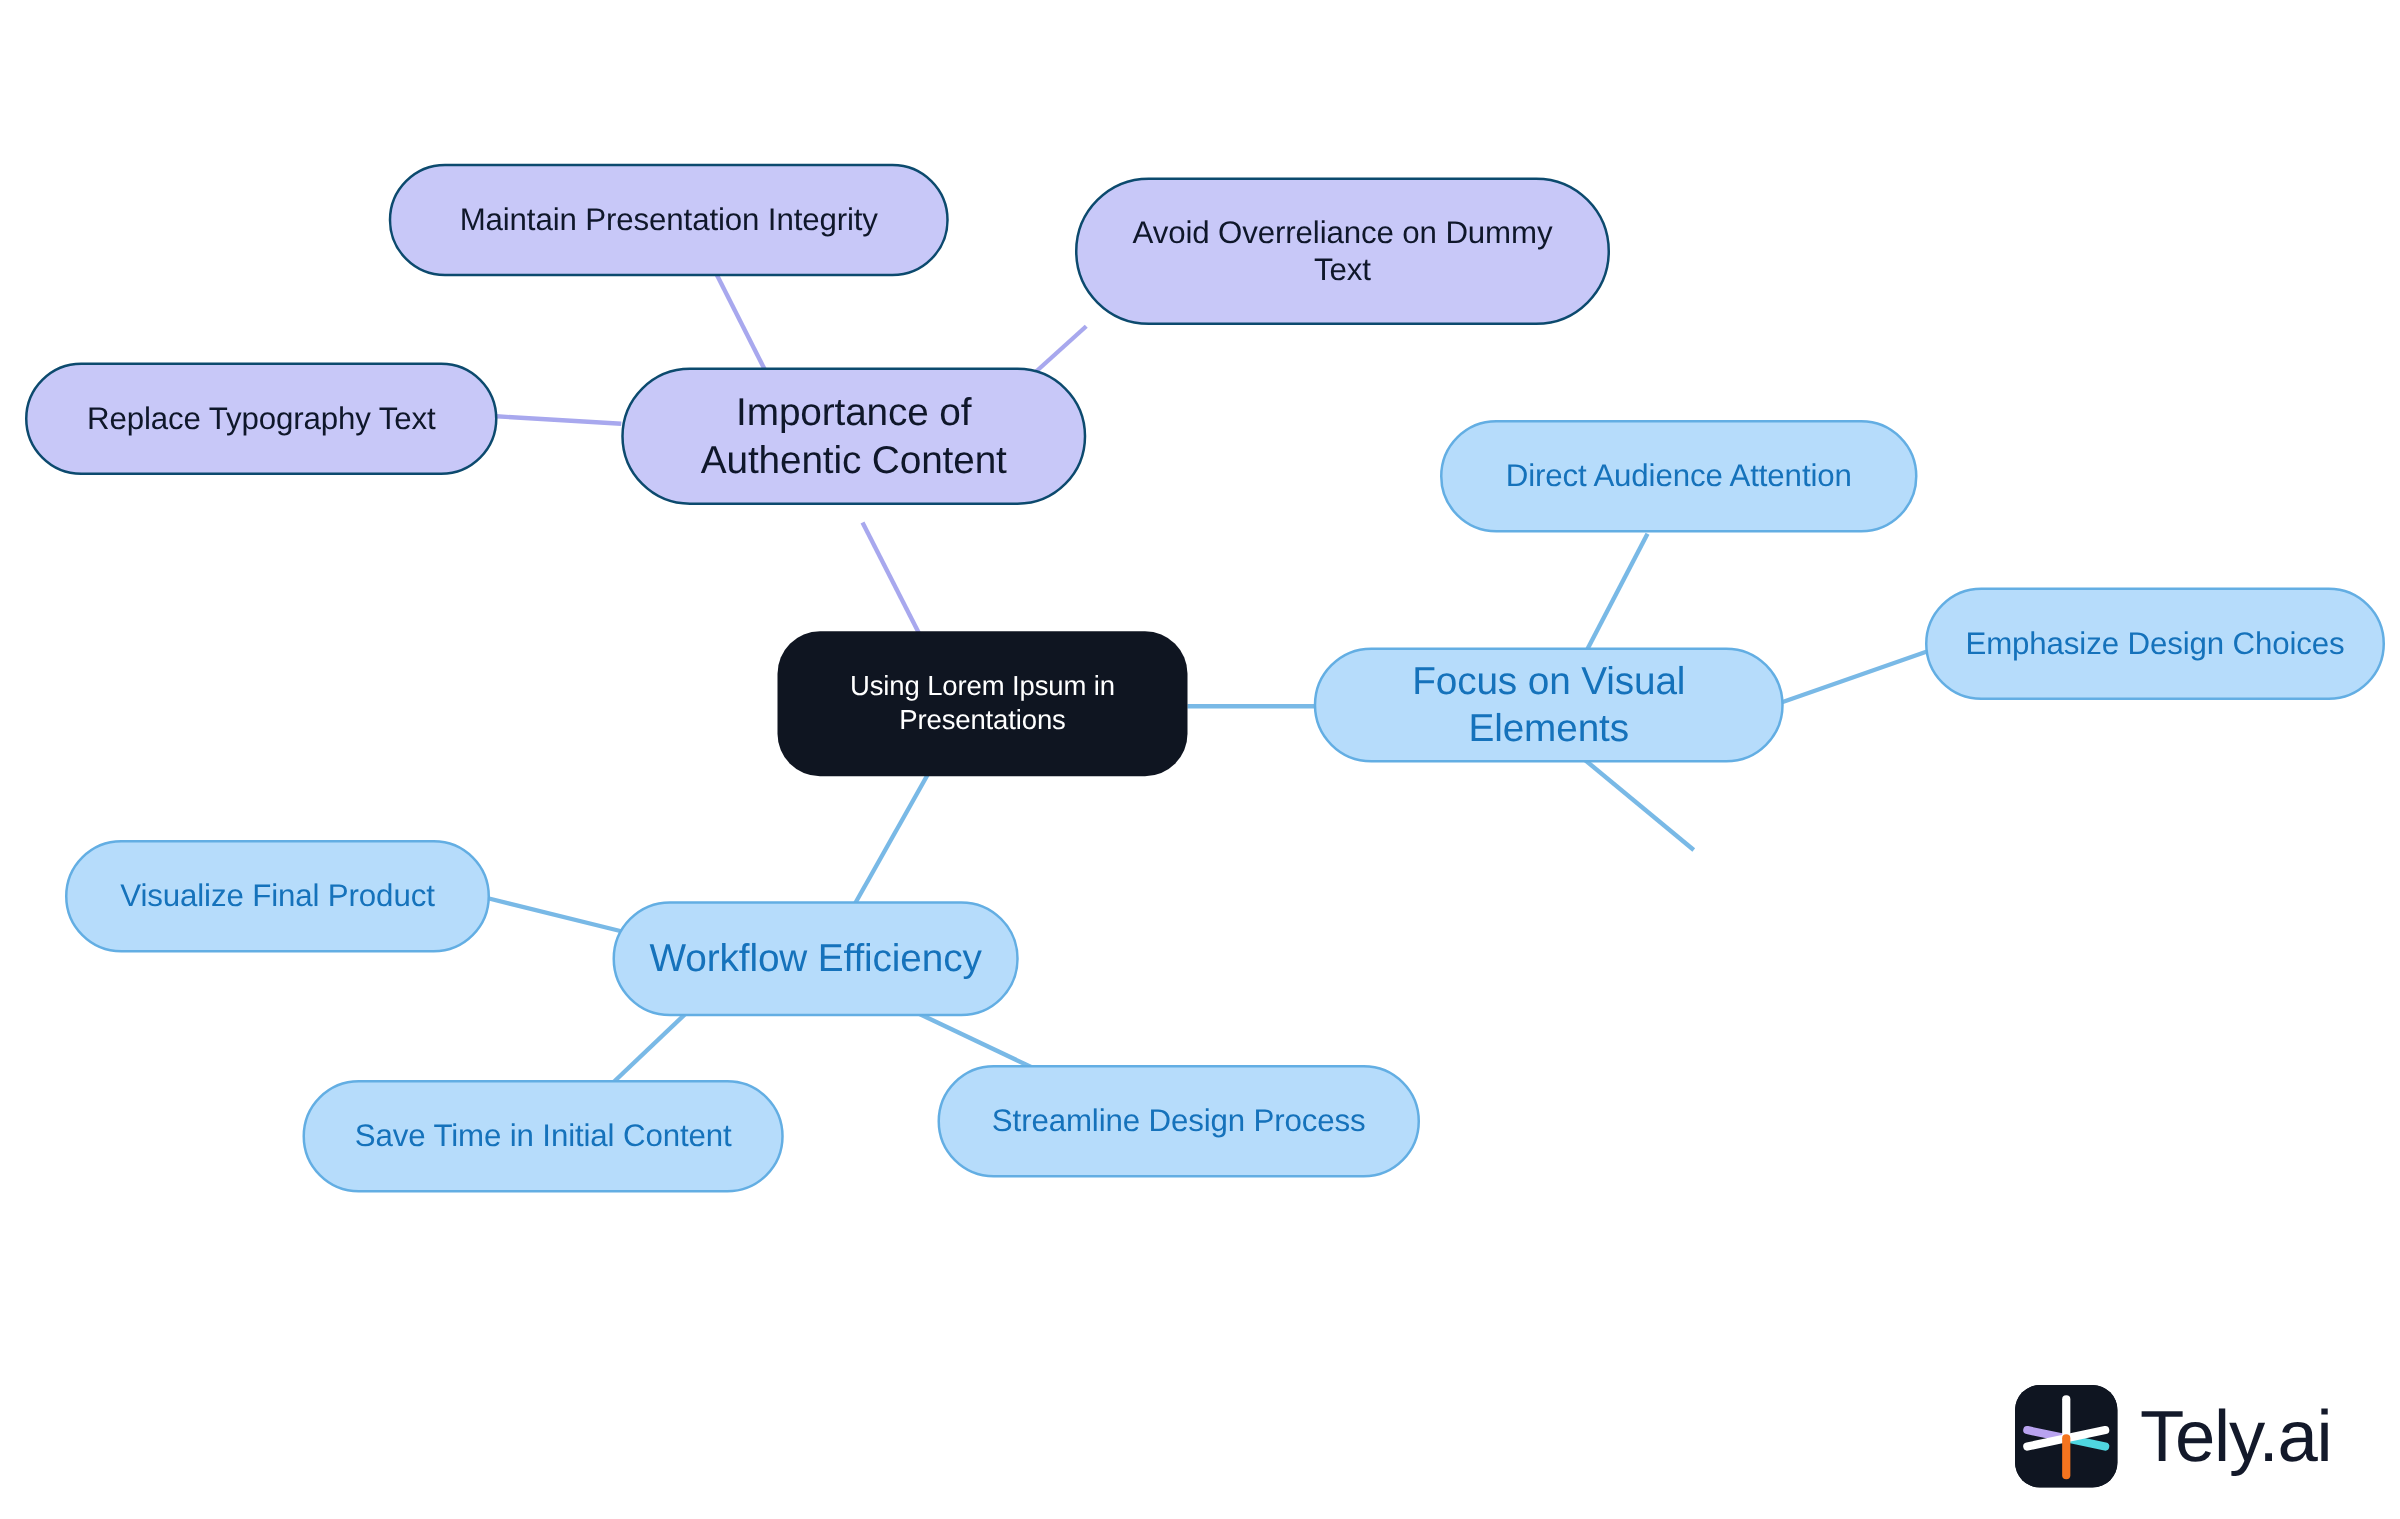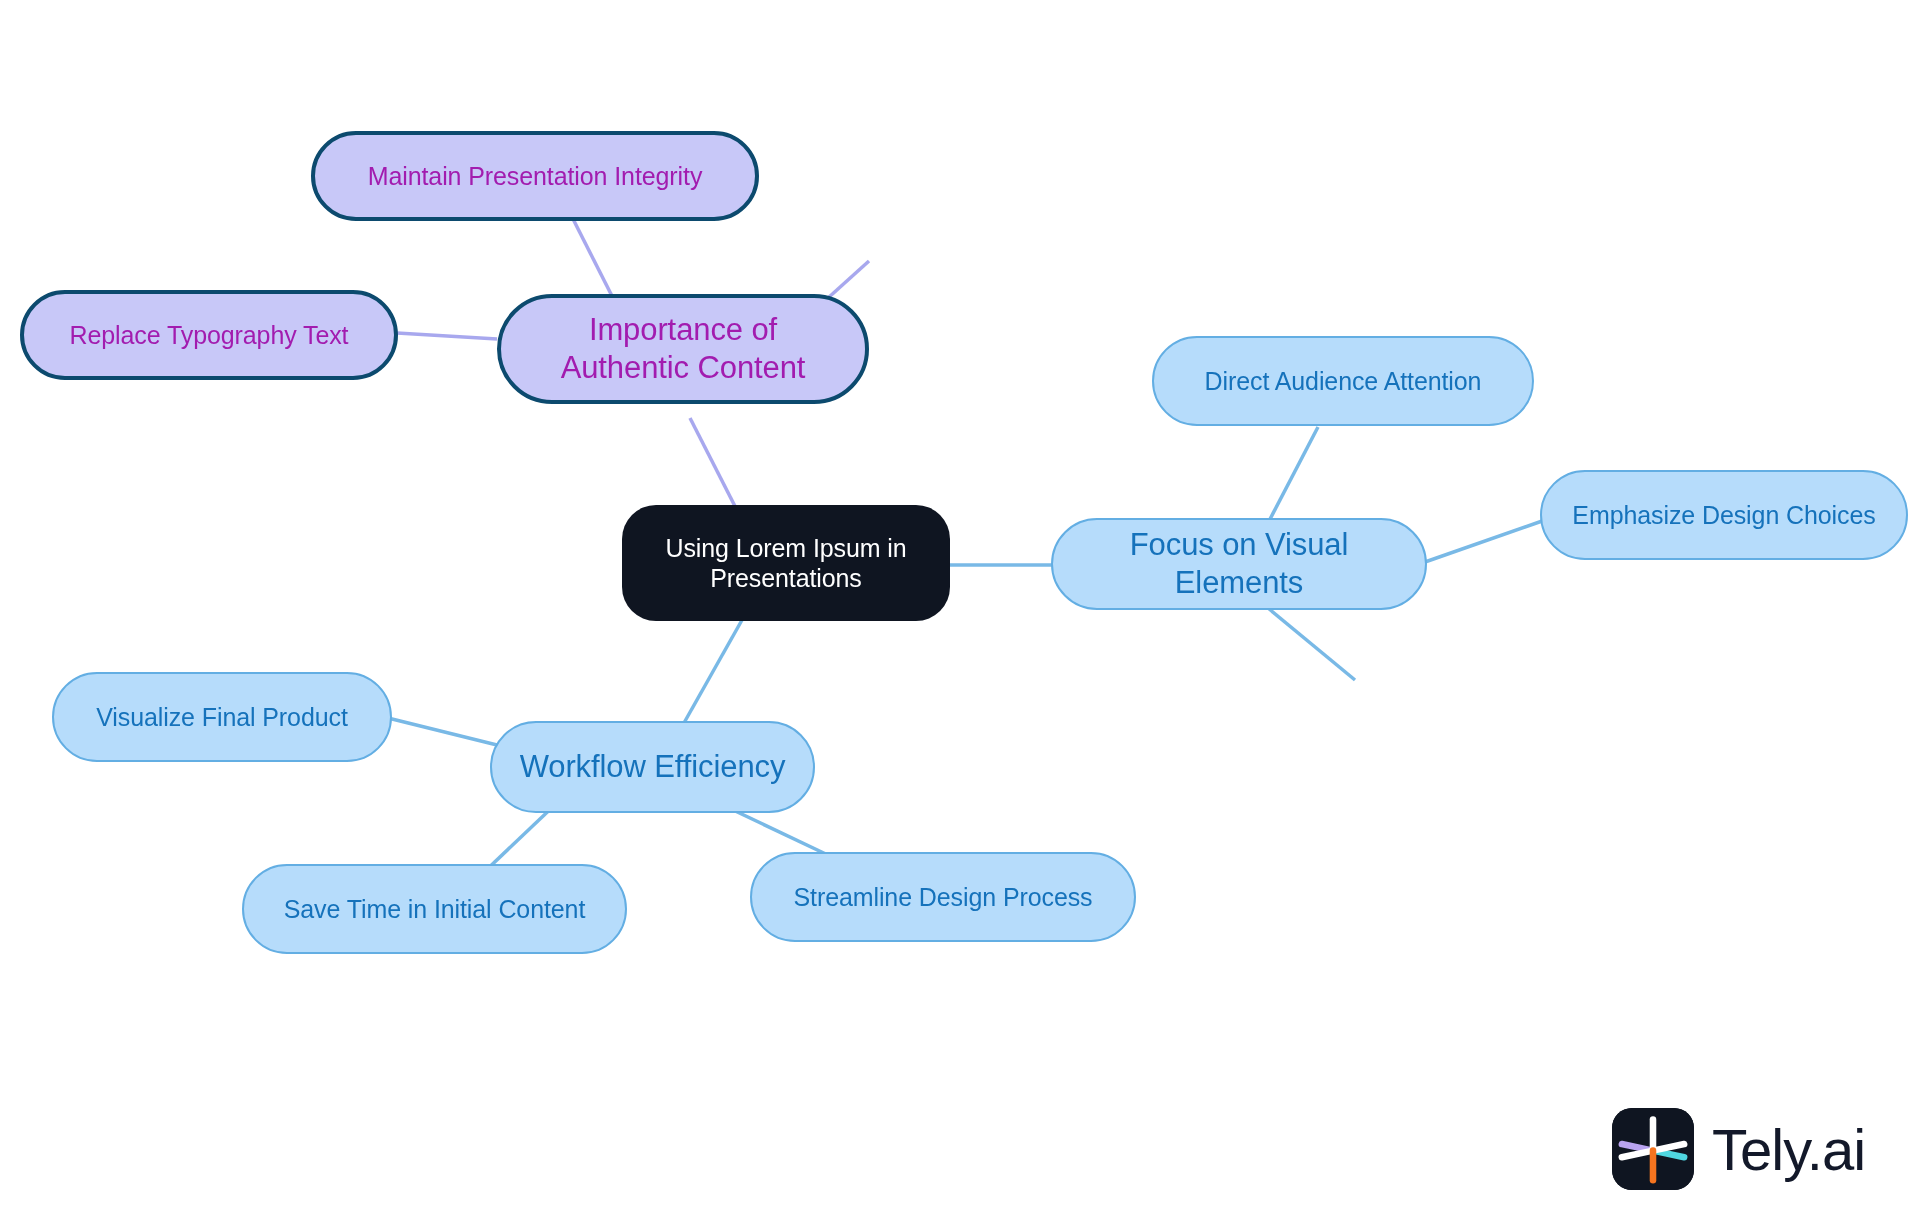--- a/index.html
+++ b/index.html
@@ -35,27 +35,27 @@
     text-align: center;
     border-radius: 999px;
     line-height: 1.22;
     letter-spacing: -0.1px;
   }
   .node-root {
     background: #0f1521;
     color: #ffffff;
     border: none;
     border-radius: 34px;
-    font-size: 25px;
+    font-size: 22px;
     padding: 0 26px;
   }
   .node-purple {
     background: #c8c8f8;
-    border: 4px solid #0c4a6e;
-    color: #a21caf;
+    border: 2px solid #0c4a6e;
+    color: #0f172a;
     font-size: 25px;
     padding: 0 24px;
   }
   .node-blue {
     background: #b6dcfb;
     border: 2px solid #63aee3;
     color: #1572bb;
     font-size: 25px;
     padding: 16px 24px;
   }
@@ -119,20 +119,23 @@
   </div>
 
   <div class="node node-purple node-branch" style="left:497px; top:294px; width:372px; height:110px;">
     <span>Importance of Authentic Content</span>
   </div>
 
   <div class="node node-purple" style="left:311px; top:131px; width:448px; height:90px;">
     <span>Maintain Presentation Integrity</span>
   </div>
 
+  <div class="node node-purple" style="left:860px; top:142px; width:428px; height:118px;">
+    <span>Avoid Overreliance on Dummy Text</span>
+  </div>
 
   <div class="node node-purple" style="left:20px; top:290px; width:378px; height:90px;">
     <span>Replace Typography Text</span>
   </div>
 
   <div class="node node-blue node-branch" style="left:1051px; top:518px; width:376px; height:92px;">
     <span>Focus on Visual Elements</span>
   </div>
 
   <div class="node node-blue" style="left:1152px; top:336px; width:382px; height:90px;">

